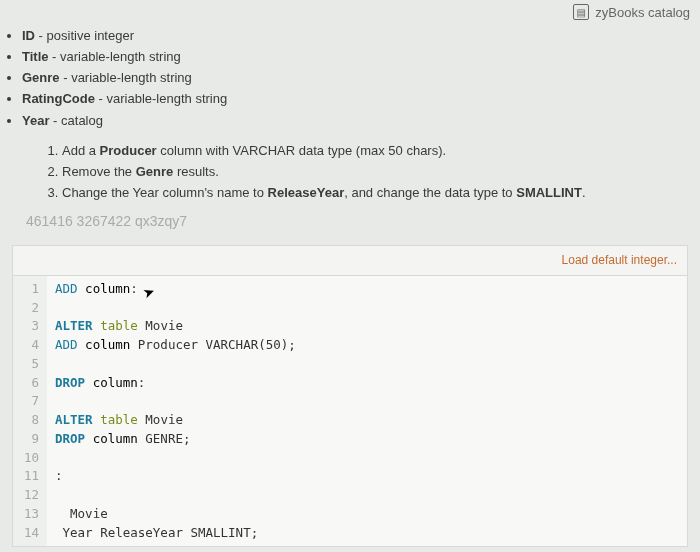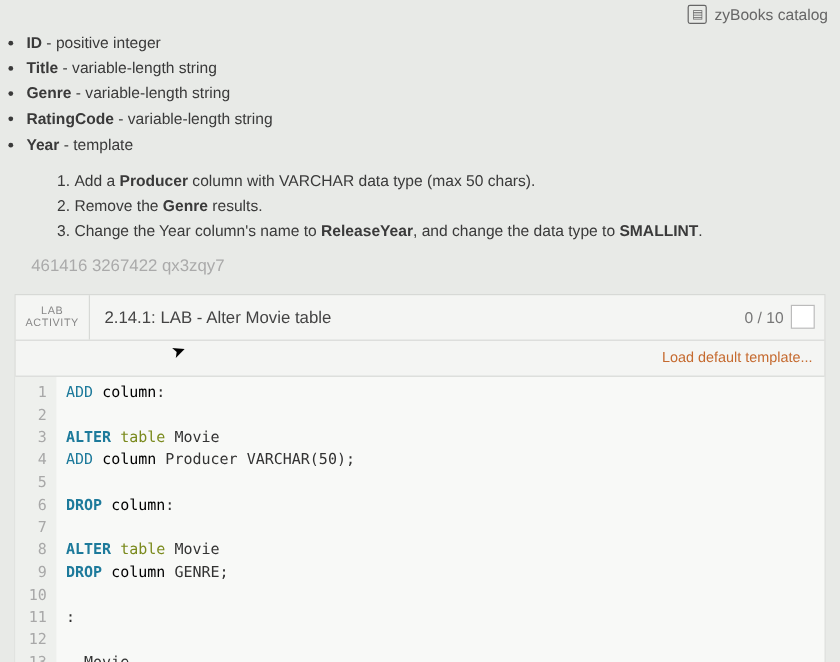--- a/index.html
+++ b/index.html
@@ -150,50 +150,39 @@
     <span>zyBooks catalog</span>
   </div>
 </div>
 
 <div class="instructions">
   <ul>
     <li><span class="bold">ID</span> - <span>positive integer</span></li>
     <li><span class="bold">Title</span> - <span>variable-length string</span></li>
     <li><span class="bold">Genre</span> - <span>variable-length string</span></li>
     <li><span class="bold">RatingCode</span> - <span>variable-length string</span></li>
-    <li><span class="bold">Year</span> - <span>template</span></li>
+    <li><span class="bold">Year</span> - <span>catalog</span></li>
   </ul>
 
 
   <ol>
     <li><span>Add a </span><span class="bold">Producer</span><span> column with VARCHAR data type (max 50 chars).</span></li>
     <li><span>Remove the </span><span class="bold">Genre</span><span> results.</span></li>
     <li><span>Change the Year column's name to </span><span class="bold">ReleaseYear</span><span>, and change the data type to </span><span class="bold">SMALLINT</span><span>.</span></li>
   </ol>
 
   <div class="tiny-note">461416 3267422 qx3zqy7</div>
 </div>
 
 <div class="lab-block" style="position:relative;">
-  <div class="lab-header">
-    <div class="lab-tag">
-      <span>LAB</span>
-      <span>ACTIVITY</span>
-    </div>
-    <div class="lab-title">2.14.1: LAB - Alter Movie table</div>
-    <div class="lab-score">
-      <span>0 / 10</span>
-      <span class="box"></span>
-    </div>
-  </div>
 
   <span class="cursor-arrow">➤</span>
 
   <div class="editor-tabs">
-    <div class="load-template">Load default template...</div>
+    <div class="load-template">Load default integer...</div>
   </div>
 
   <div class="code-editor">
     <div class="gutter" id="gutter" style="white-space: pre;">1
 2
 3
 4
 5
 6
 7

